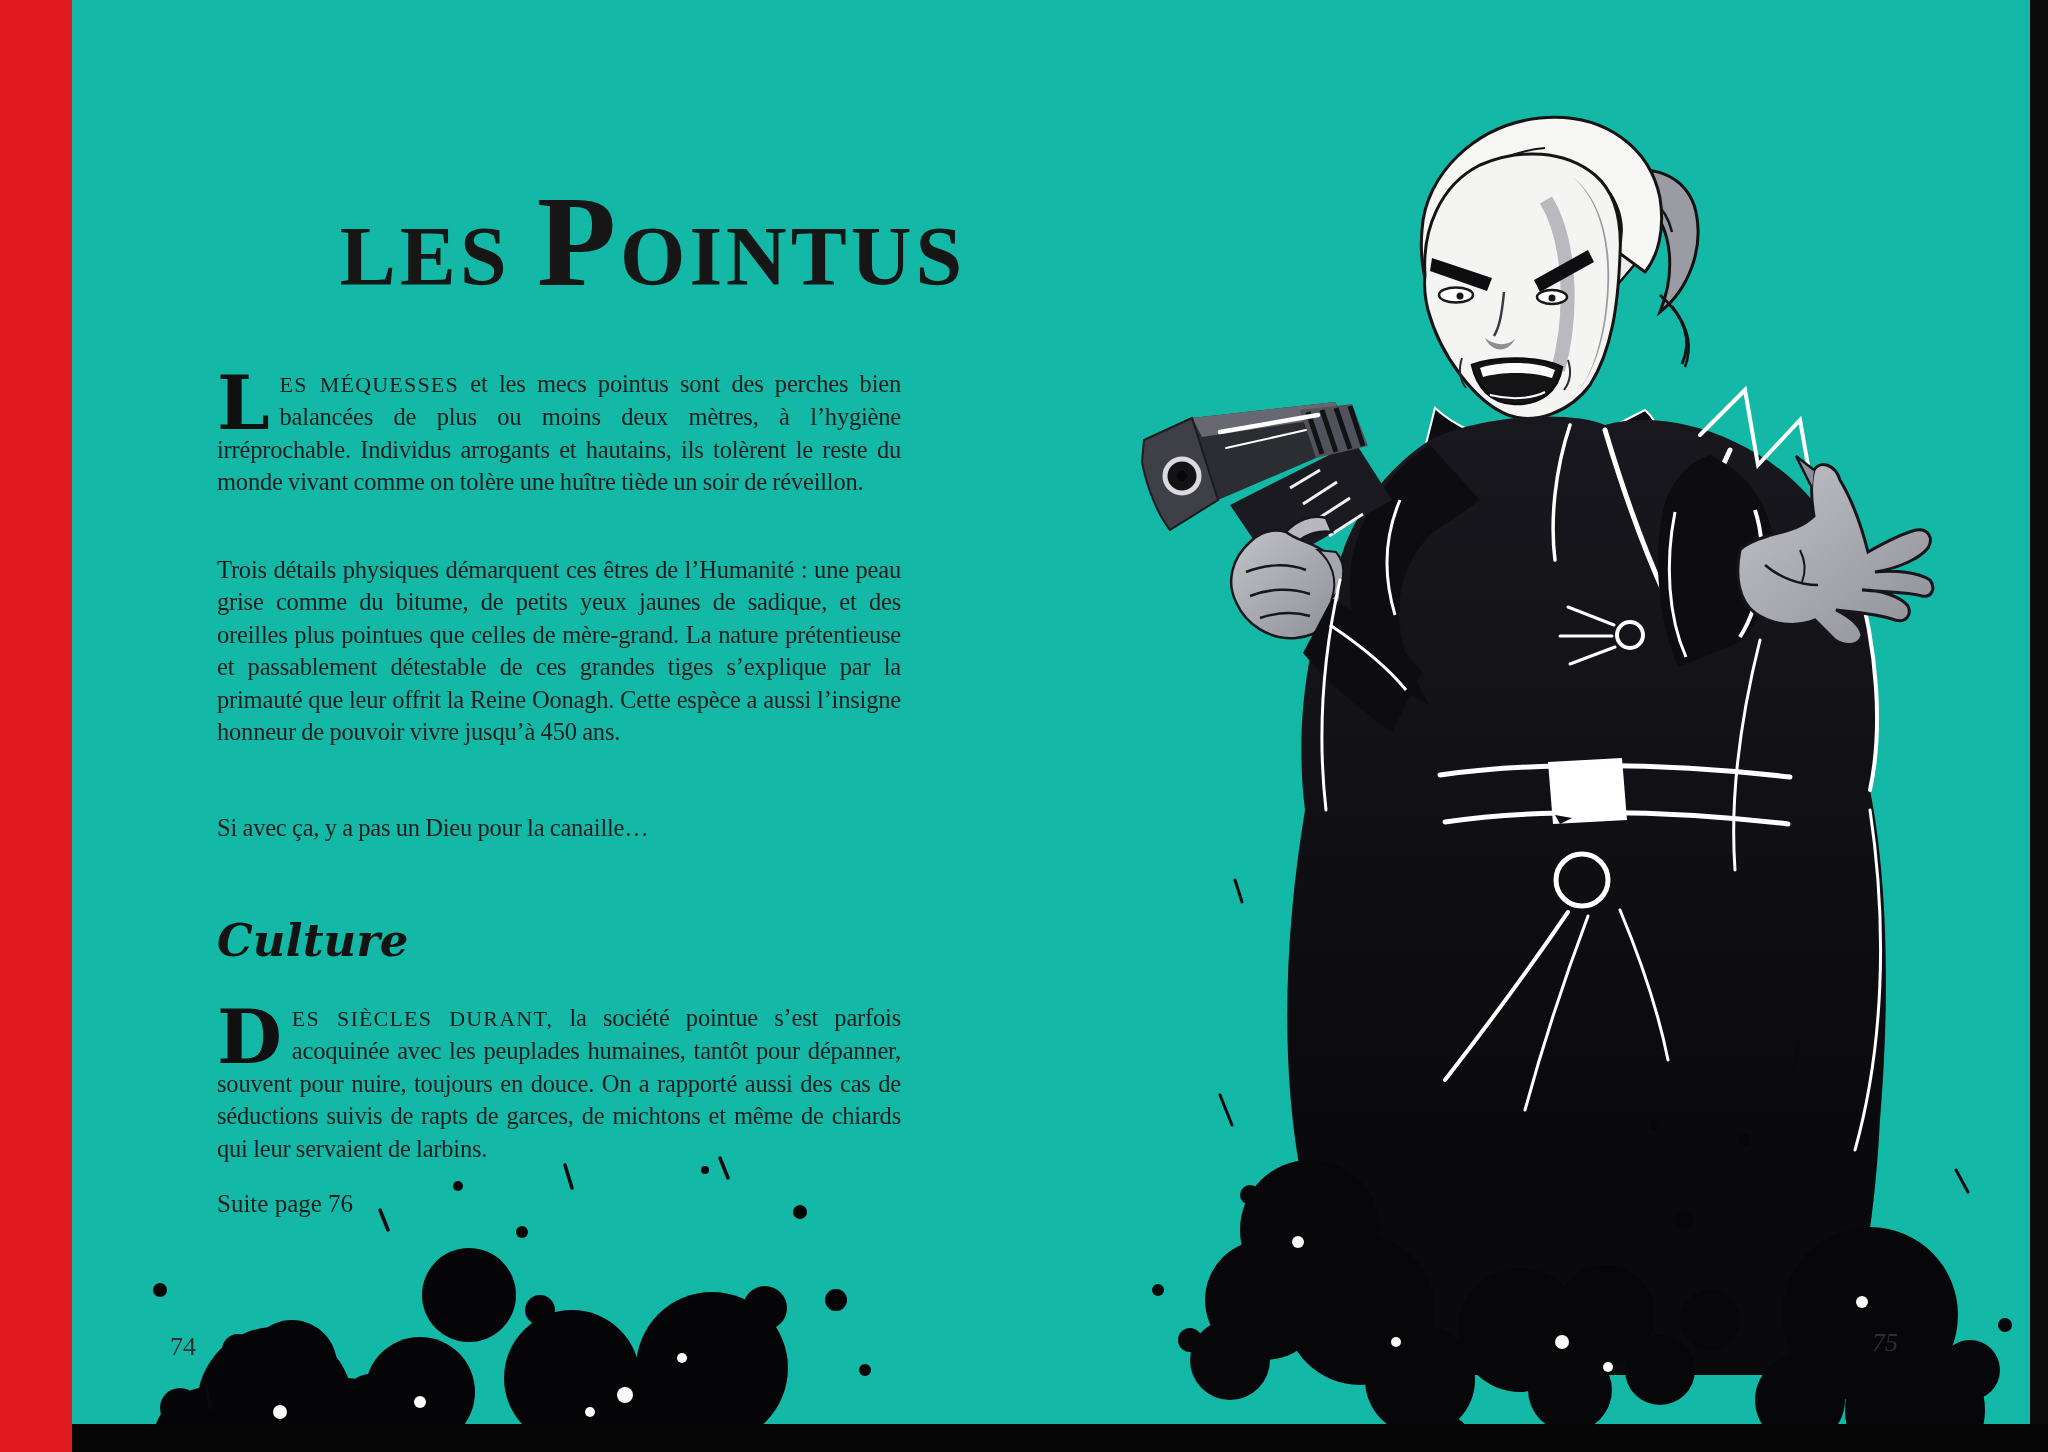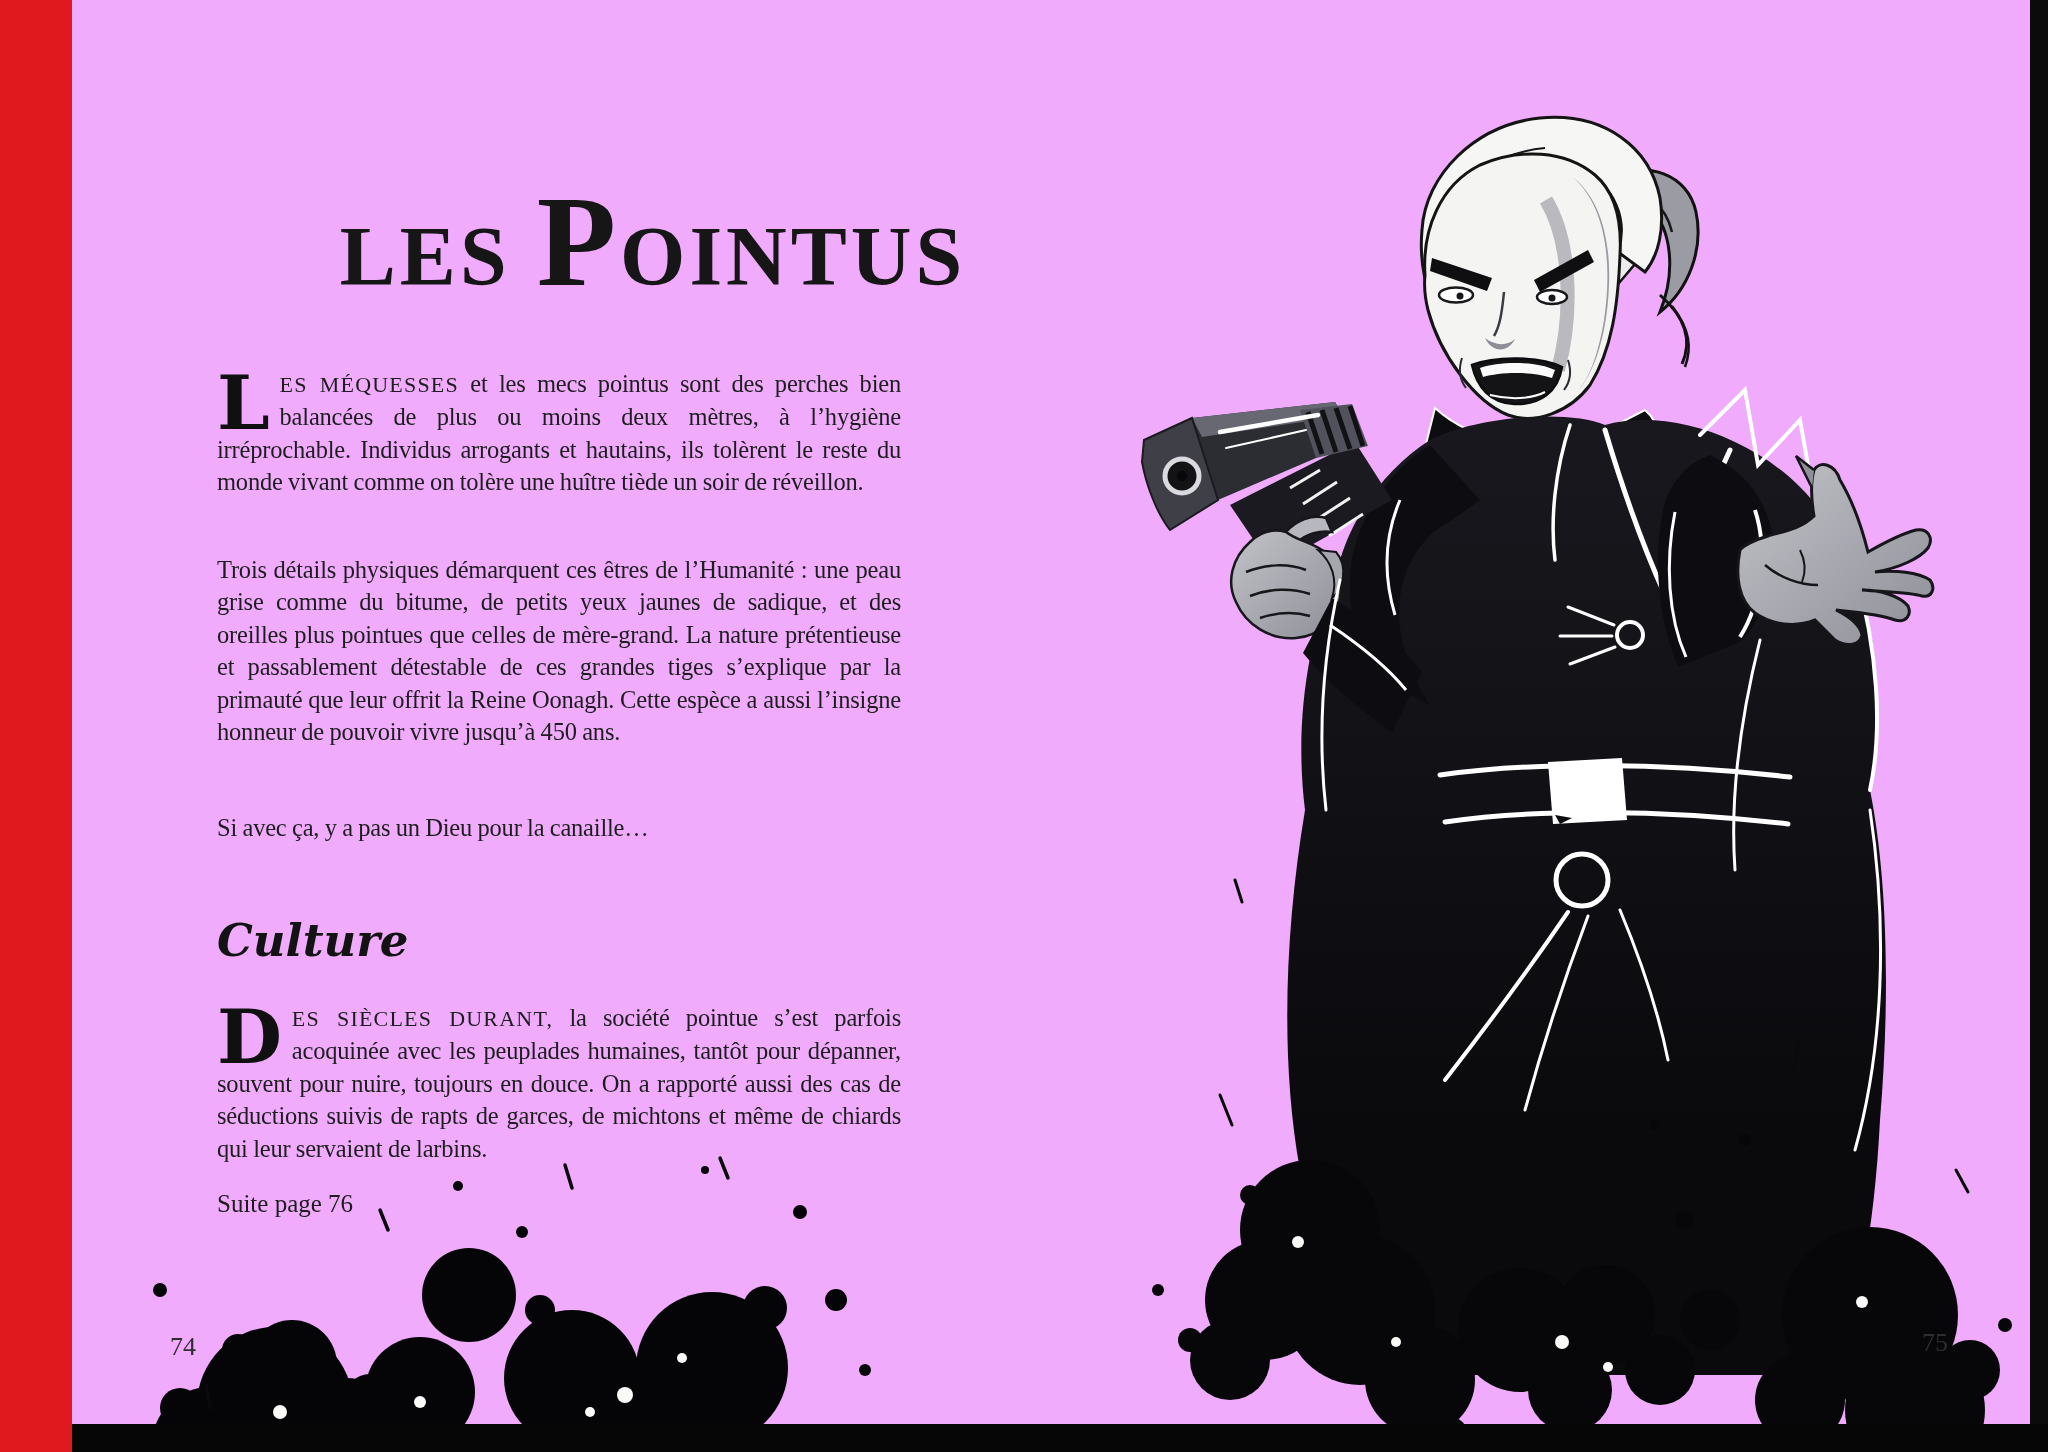--- a/index.html
+++ b/index.html
@@ -19,28 +19,28 @@
         line-height:32.4px;letter-spacing:-0.2px;word-spacing:-0.5px;z-index:10;}
   .dropcap{float:left;font-family:"DejaVu Serif",serif;font-weight:bold;font-size:75px;
            line-height:58px;margin:6px 10px 0 0;color:#101010;}
   .leadin{font-size:22px;letter-spacing:1.2px;}
   .aside{text-align:left;}
   .heading{position:absolute;left:217px;top:914px;font-family:"DejaVu Serif",serif;
            font-weight:bold;font-size:45px;color:#131313;z-index:10;font-style:italic;}
   .note{position:absolute;left:217px;top:1190px;font-size:25px;z-index:10;}
   .pagenum{position:absolute;font-size:26px;color:#2e2e2e;z-index:20;margin-top:12px;}
   .pn-left{left:170px;top:1320px;}
-  .pn-right{left:1922px;top:1316px;}
+  .pn-right{left:1872px;top:1316px;font-style:italic;}
   .splats-left{position:absolute;left:120px;top:1150px;width:780px;height:302px;z-index:2;}
   .illustration{position:absolute;left:1100px;top:80px;width:930px;height:1372px;z-index:3;}
 </style>
 </head>
 <body>
 
-<div class="screen" style="background: #f0abfc;">
+<div class="screen" style="background: #14b8a6;">
 
   <div class="title">
     <span class="t-small">LES</span><span class="t-big">P</span><span class="t-small">OINTUS</span>
   </div>
 
   <div class="para" style="top:368px">
     <span class="dropcap">L</span><span class="leadin">ES MÉQUESSES</span><span> et les mecs pointus sont des perches bien balancées de plus ou moins deux mètres, à l’hygiène irréprochable. Individus arrogants et hautains, ils tolèrent le reste du monde vivant comme on tolère une huître tiède un soir de réveillon.</span>
   </div>
 
   <div class="para" style="top:554px">

